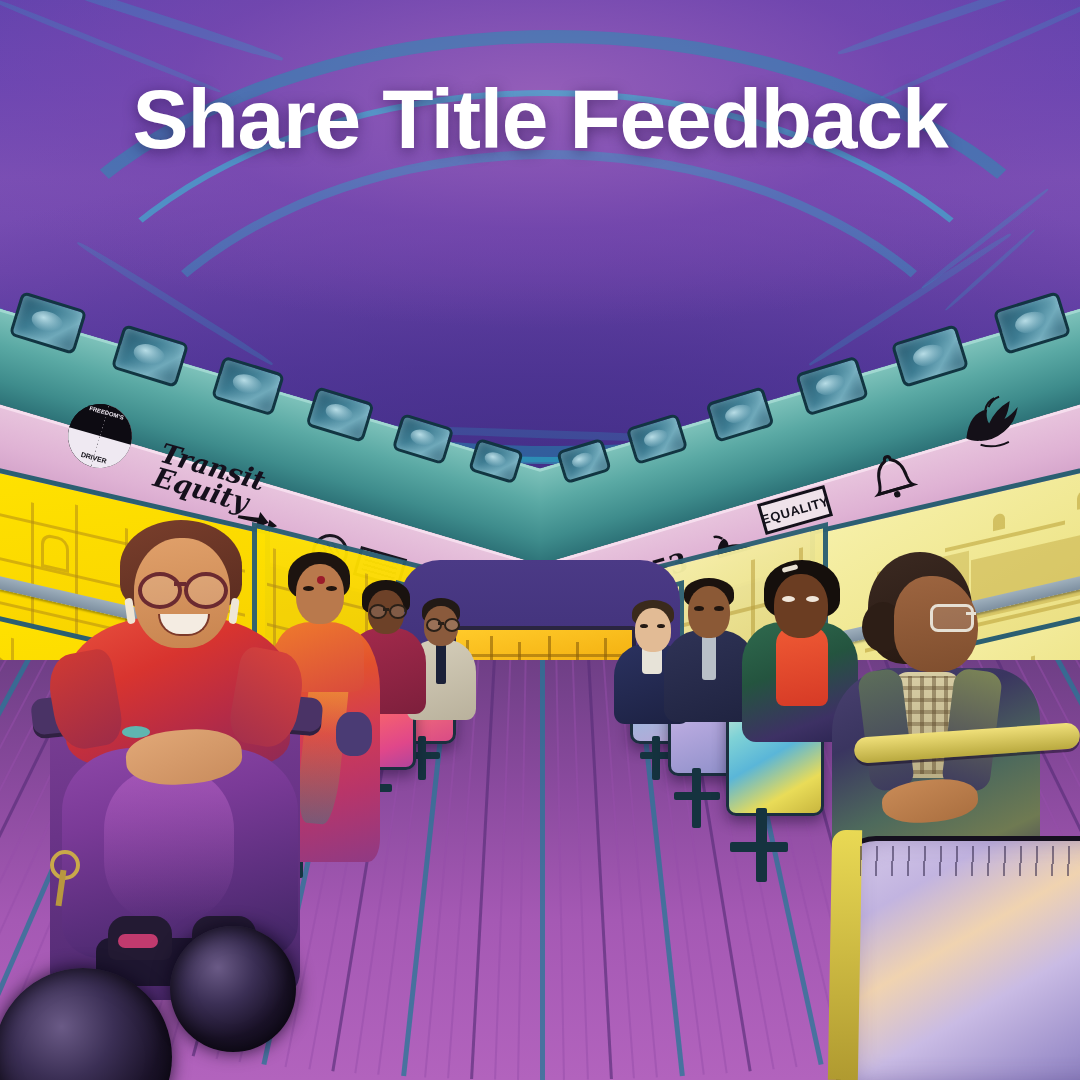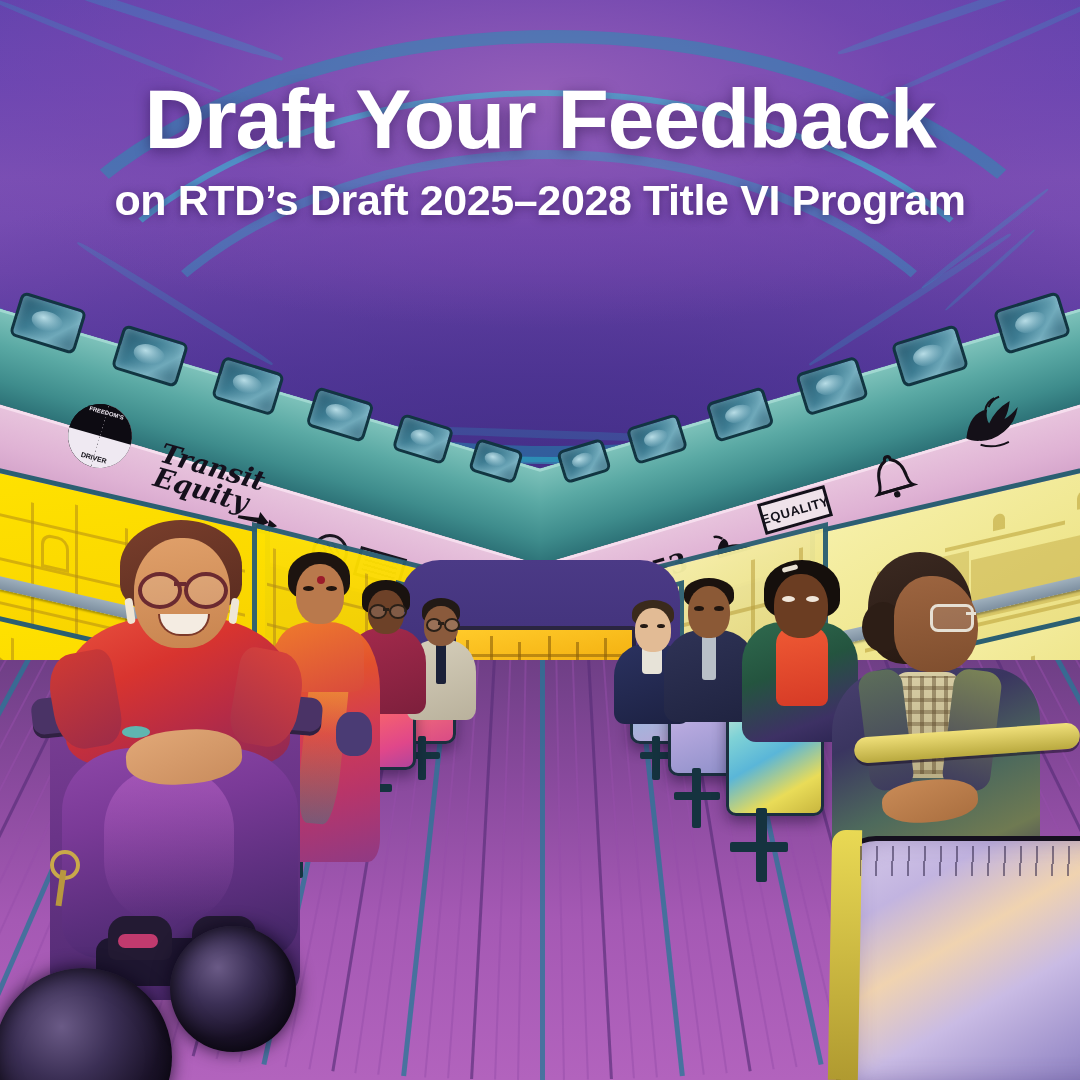--- a/index.html
+++ b/index.html
@@ -582,16 +582,15 @@
 
   <div style="position:absolute;left:836px;top:836px;width:260px;height:250px;
               background:linear-gradient(150deg,#d6cae9 0%,#c2b4e0 22%,#f0d3b0 42%,#c9bbe4 62%,#9f92cc 85%,#8478b8 100%);
               border:5px solid #15101e;border-radius:40px 16px 0 0;
               box-shadow:inset 8px -6px 26px rgba(70,50,120,.45);"></div>
   <div style="position:absolute;left:830px;top:830px;width:30px;height:250px;
               background:linear-gradient(180deg,#e9d954,#b09a30);border-radius:14px 0 0 0;transform:rotate(1deg);"></div>
   <div style="position:absolute;left:860px;top:846px;width:210px;height:30px;
               background:repeating-linear-gradient(92deg,rgba(35,25,60,.5) 0 2px,transparent 2px 16px);"></div>
 
-  <div id="headline">Draft Your Feedback</div>
-  <div id="subline">on RTD’s Draft 2025–2028 Title VI Program</div>
+  <div id="headline">Share Title Feedback</div>
 
 </div>
 
 </body></html>

